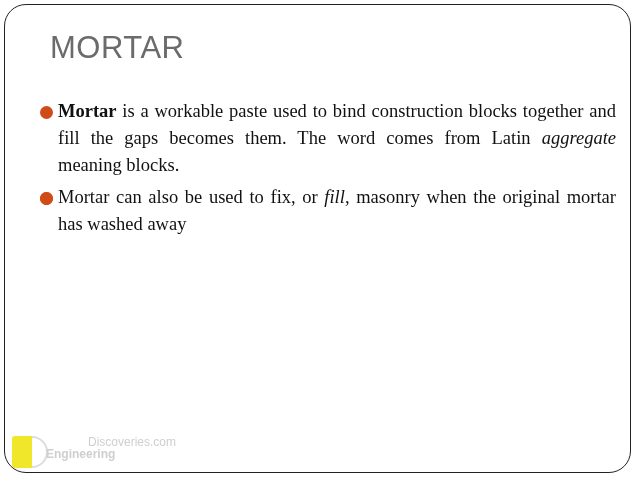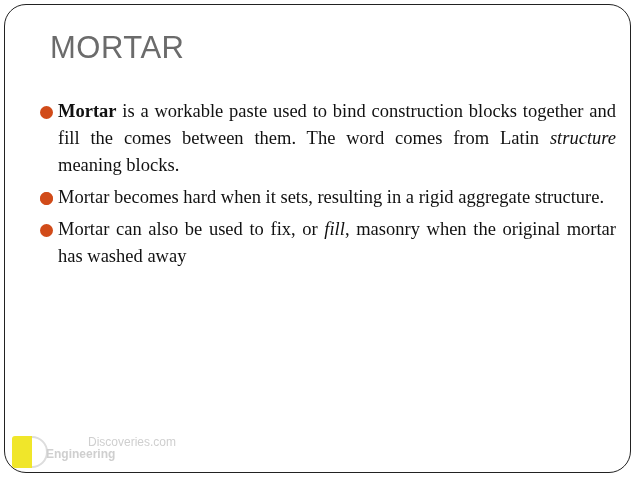--- a/index.html
+++ b/index.html
@@ -35,27 +35,24 @@
 </style>
 </head>
 <body>
 
 <div class="frame"></div>
 
 <h1 class="title">MORTAR</h1>
 
 <ul class="bullets">
   <li>
-    <span class="bullet-dot"></span><span class="b">Mortar</span><span> is a workable paste used to bind construction blocks together and fill the comes between them. The word comes from Latin </span><span class="i">structure</span><span> meaning blocks.</span>
+    <span class="bullet-dot"></span><span class="b">Mortar</span><span> is a workable paste used to bind construction blocks together and fill the gaps becomes them. The word comes from Latin </span><span class="i">aggregate</span><span> meaning blocks.</span>
   </li>
   <li>
     <span class="bullet-dot"></span>
-  </li>
-  <li>
-    <span class="bullet-dot"></span><span>Mortar becomes hard when it sets, resulting in a rigid aggregate structure.</span>
   </li>
   <li>
     <span class="bullet-dot"></span><span>Mortar can also be used to fix, or </span><span class="i">fill</span><span>, masonry when the original mortar has washed away</span>
   </li>
 </ul>
 
 <div class="logo">
   <div class="logo-d"></div>
   <div class="logo-e"></div>
   <div class="logo-top">Discoveries.com</div>

